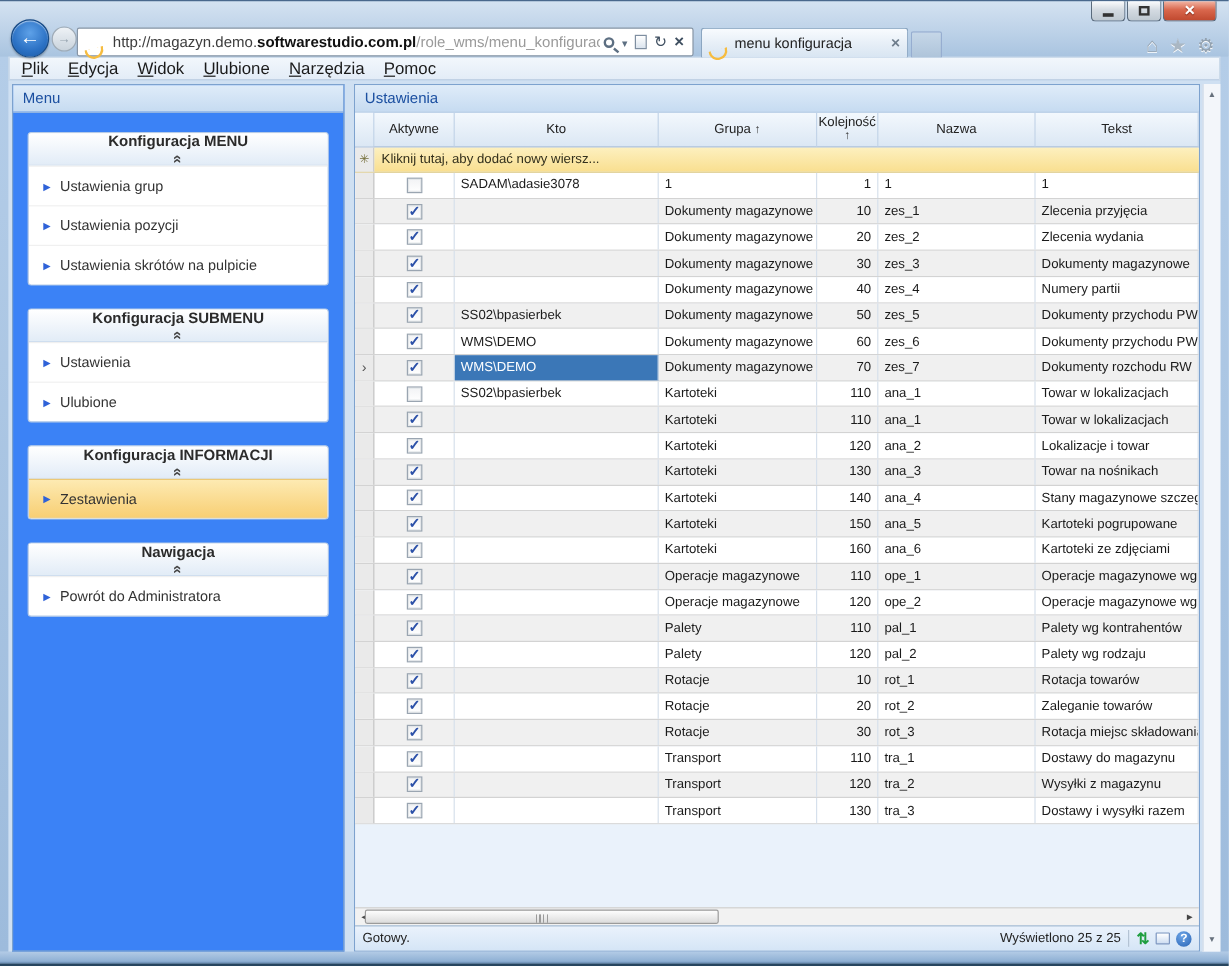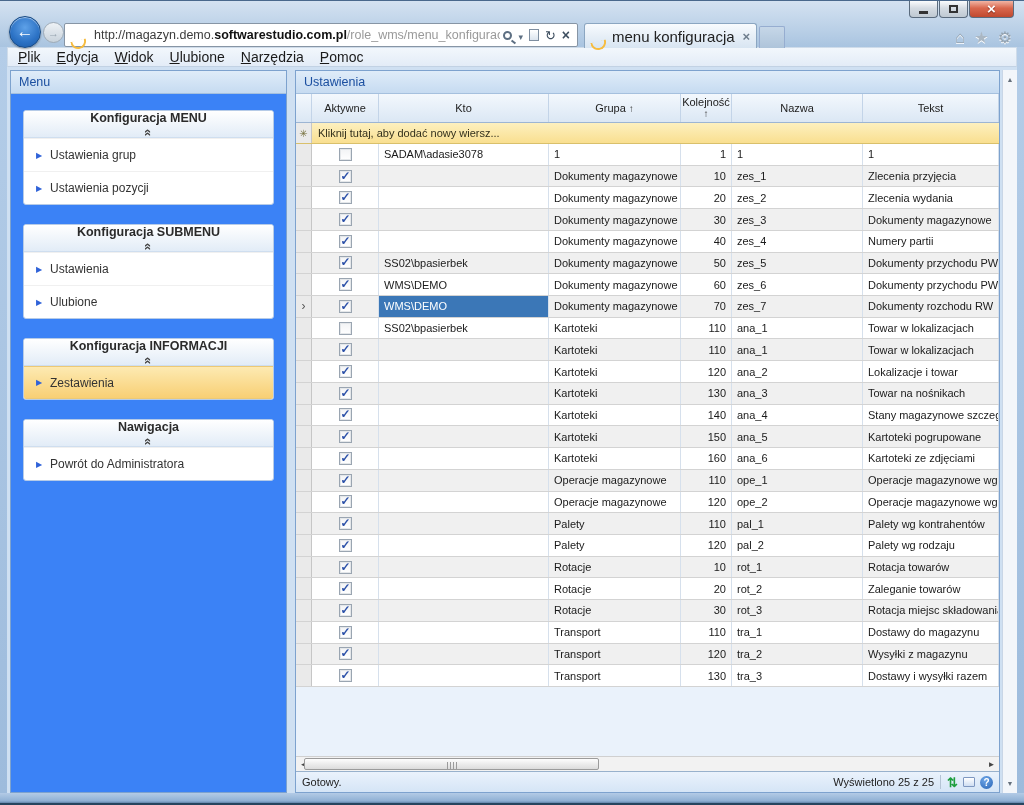--- a/index.html
+++ b/index.html
@@ -43,21 +43,21 @@
   .mag-icon::after { content:""; position:absolute; width:5px; height:2px; background:#5d6f82; transform:rotate(40deg); left:6px; top:8px; }
   .dd-icon::before { content:"\25BE"; color:#5d6f82; font-size:9px; }
   .page-icon { width:10px; height:12px; border:1px solid #7e8ea0; background:linear-gradient(#fff,#dbe4ee); margin:0 6px; }
   .refresh-icon::before { content:"\21BB"; color:#3f4f60; font-size:13px; }
   .stop-icon::before { content:"\00D7"; color:#3f4f60; font-size:14px; font-weight:bold; }
   .addr-icons > span { margin:0 3px; display:inline-block; }
 
   .tab { position:absolute; left:584px; top:22px; width:173px; height:25px;
     background:linear-gradient(#f8fbfe,#e7eff7 50%,#d8e5f2); border:1px solid #8ba6c1; border-bottom:none;
     border-radius:3px 3px 0 0; display:flex; align-items:center; padding:0 6px; }
-  .tab-title { flex:1; font-size:15px; color:#222; margin-left:6px; white-space:nowrap; overflow:hidden; }
+  .tab-title { flex:1; font-size:12px; color:#222; margin-left:6px; white-space:nowrap; overflow:hidden; }
   .tab-close::before { content:"\00D7"; color:#6e7d8c; font-size:13px; font-weight:bold; }
   .tab-stub { position:absolute; left:759px; top:25px; width:26px; height:22px;
     background:linear-gradient(#c6d7e8,#aec4da); border:1px solid #96add0; border-bottom:none; border-radius:2px 2px 0 0; }
 
   .cmd-icons { position:absolute; right:12px; top:27px; display:flex; gap:9px; }
   .cmd-icons span { font-size:16px; color:#93a2b0; text-shadow:0 1px 0 #fff; }
   .home-icon::before { content:"\2302"; font-size:17px; }
   .star-icon::before { content:"\2605"; color:#aab7c3; }
   .gear-icon::before { content:"\2699"; }
 
@@ -237,20 +237,24 @@
               <span class="collapse-icon"></span>
             </div>
             <div class="nav-item">
               <span class="tri-icon"></span>
               <span>Ustawienia grup</span>
               </div>
             <div class="nav-item">
               <span class="tri-icon"></span>
               <span>Ustawienia pozycji</span>
               </div>
+            <div class="nav-item">
+              <span class="tri-icon"></span>
+              <span>Ustawienia skrótów na pulpicie</span>
+              </div>
           </div>
 
           <div class="nav-group">
             <div class="nav-group-header">
               <span>Konfiguracja SUBMENU</span>
                 <span class="sp"></span>
               <span class="collapse-icon"></span>
             </div>
             <div class="nav-item">
               <span class="tri-icon"></span>

